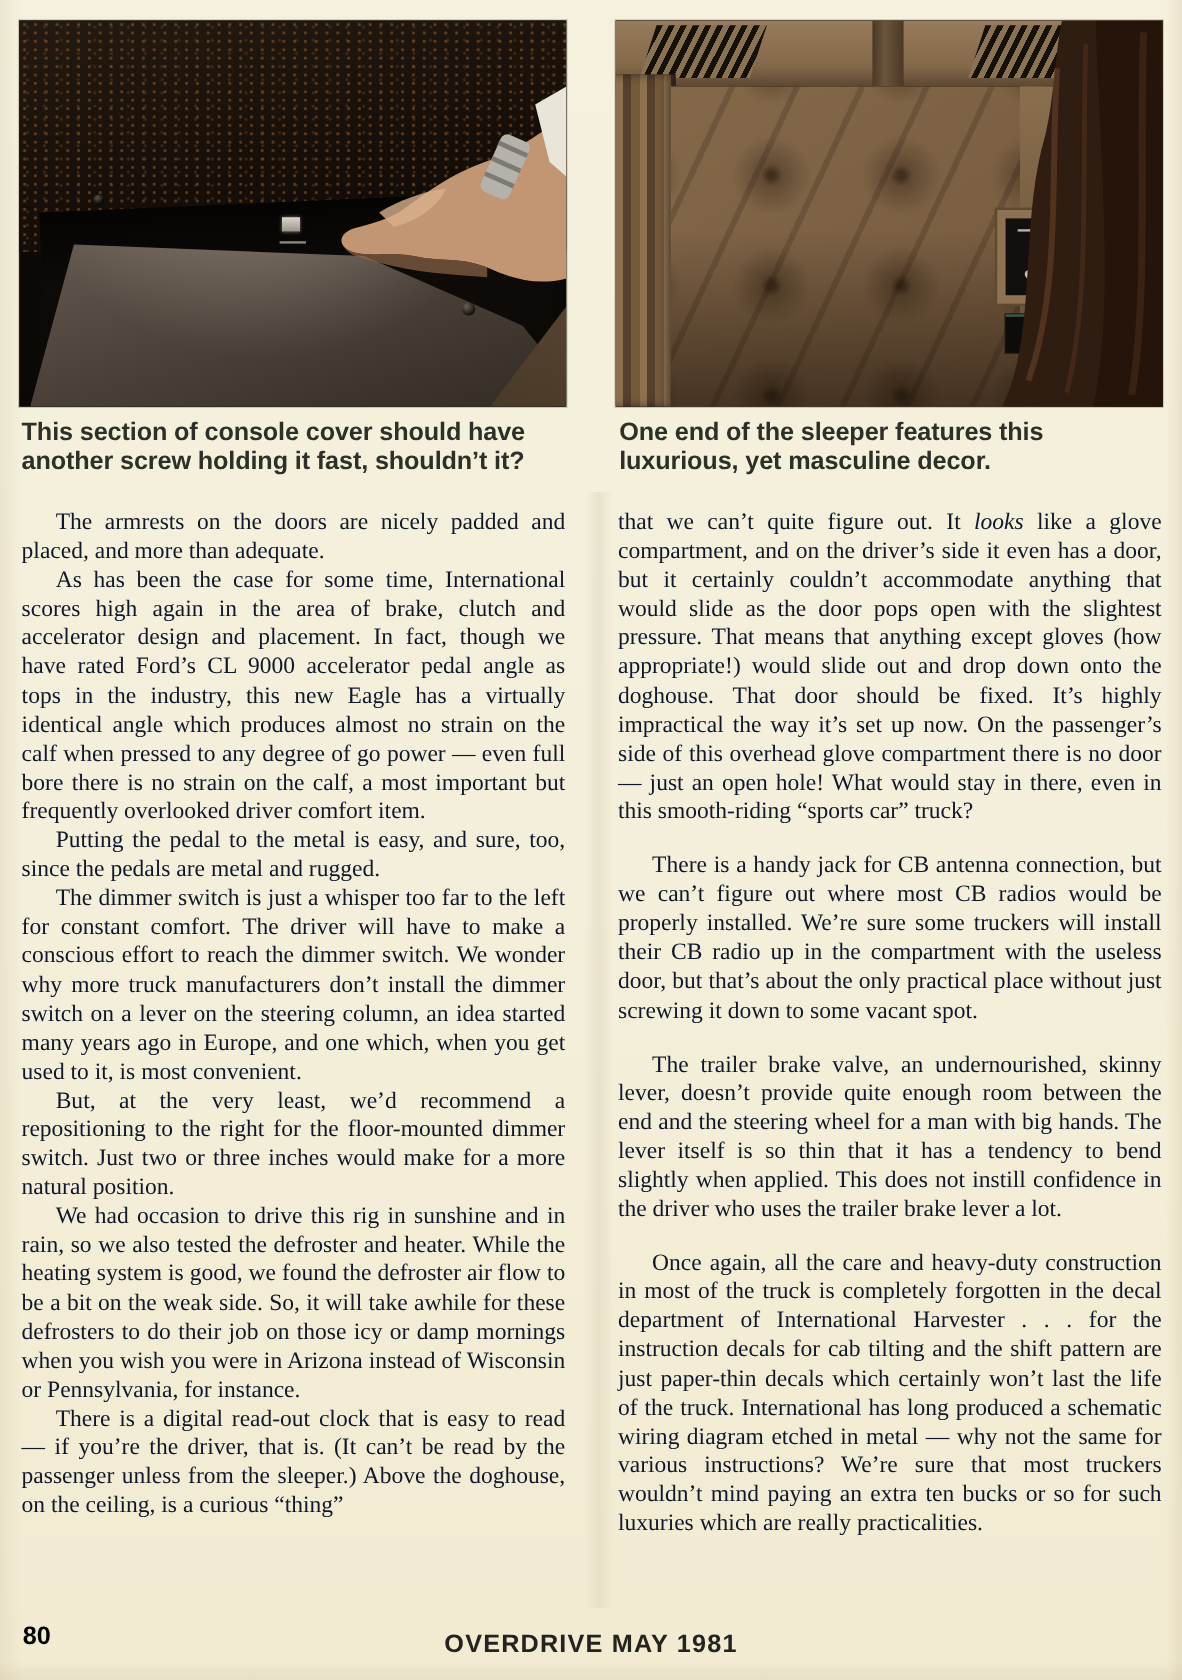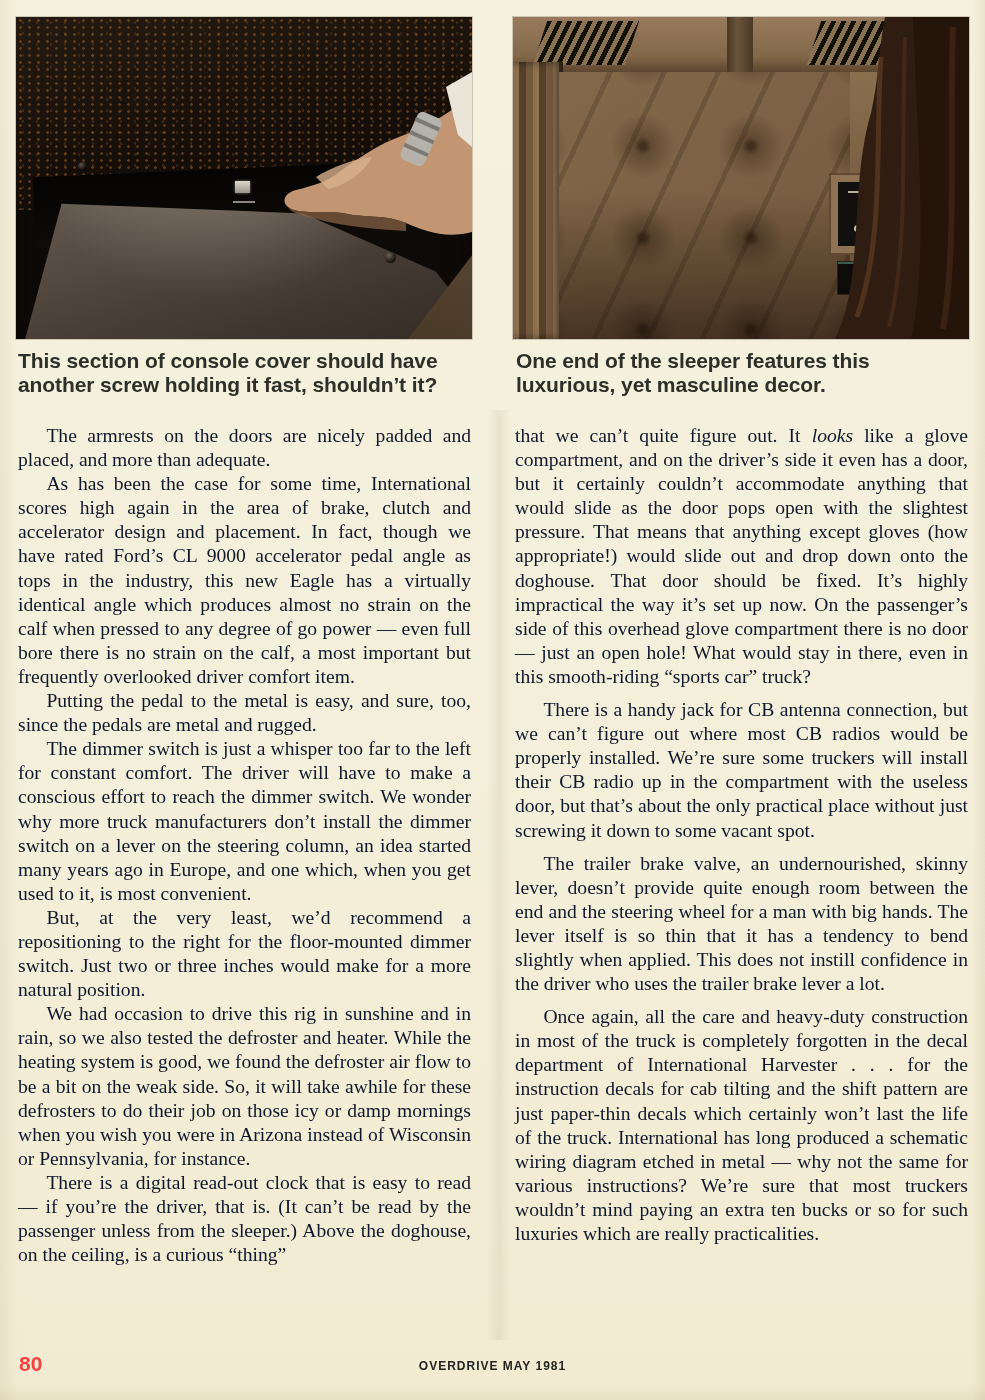--- a/index.html
+++ b/index.html
@@ -98,30 +98,30 @@
   .caption-right{left:516px;}
 
   
   .col{position:absolute;top:424px;width:453px;
     font-size:19.6px;line-height:24.1px;color:#0f172a;
     text-align:justify;}
   .col-left{left:18px;}
   .col-right{left:515px;}
   .col p{margin:0;}
   .col p.indent{text-indent:1.45em;}
-  .col p.gap{margin-top:9px;}
+  .col p.gap{margin-top:21px;}
   .ital{font-style:italic;}
 
   
   .page-number{position:absolute;left:19px;top:1352px;
     font-family:"Liberation Sans", sans-serif;font-weight:bold;
-    font-size:21px;color:#ef4444;}
+    font-size:21px;color:#000000;}
   .footer-center{position:absolute;left:0;top:1359px;width:985px;text-align:center;
     font-family:"Liberation Sans", sans-serif;font-weight:bold;
-    font-size:12px;letter-spacing:1px;color:#232420;}
+    font-size:21px;letter-spacing:1px;color:#232420;}
 </style>
 </head>
 <body>
 
 <div class="vignette"></div>
 <div class="gutter-shade"></div>
 
 <figure class="photo photo-left" style="margin:0;">
   <div class="carpet"></div>
   <div class="gap-band"></div>

